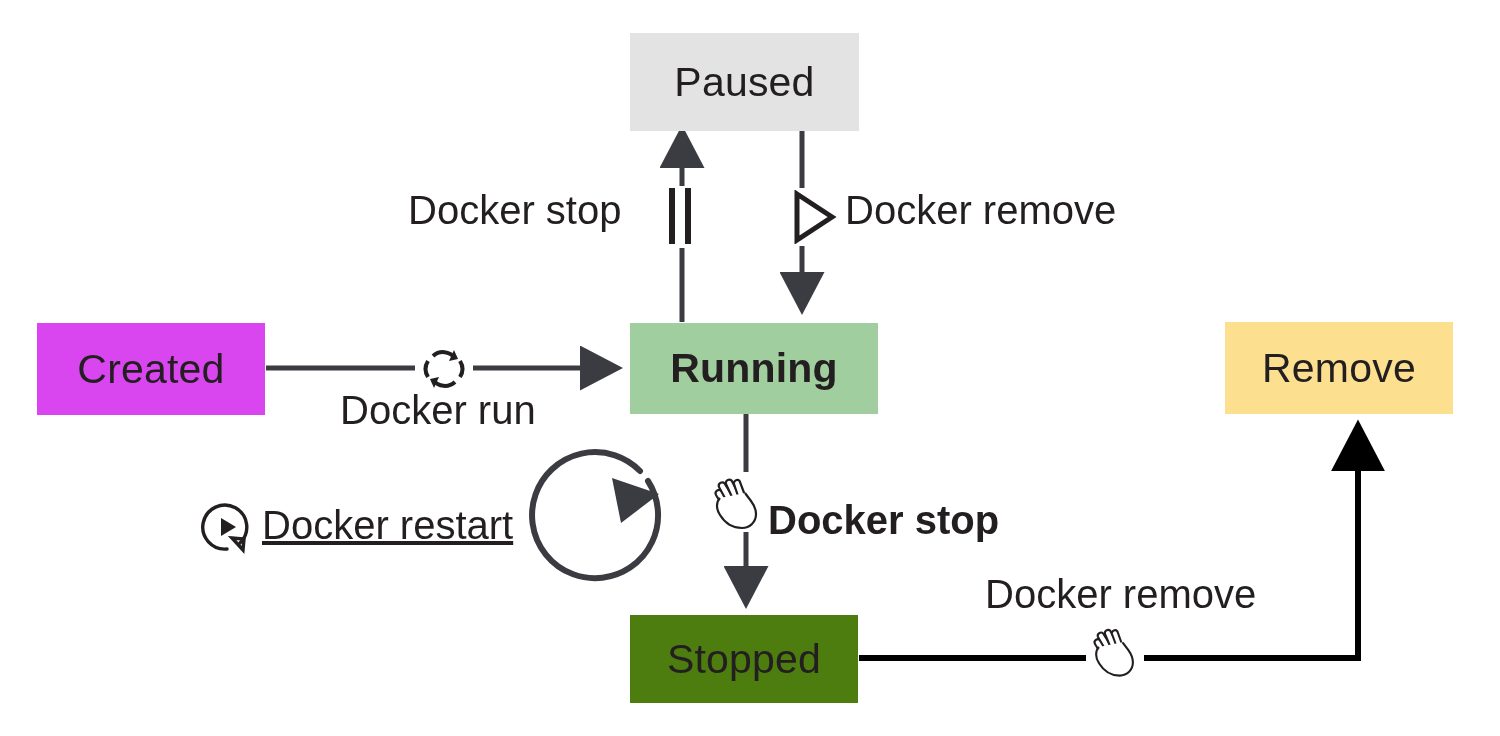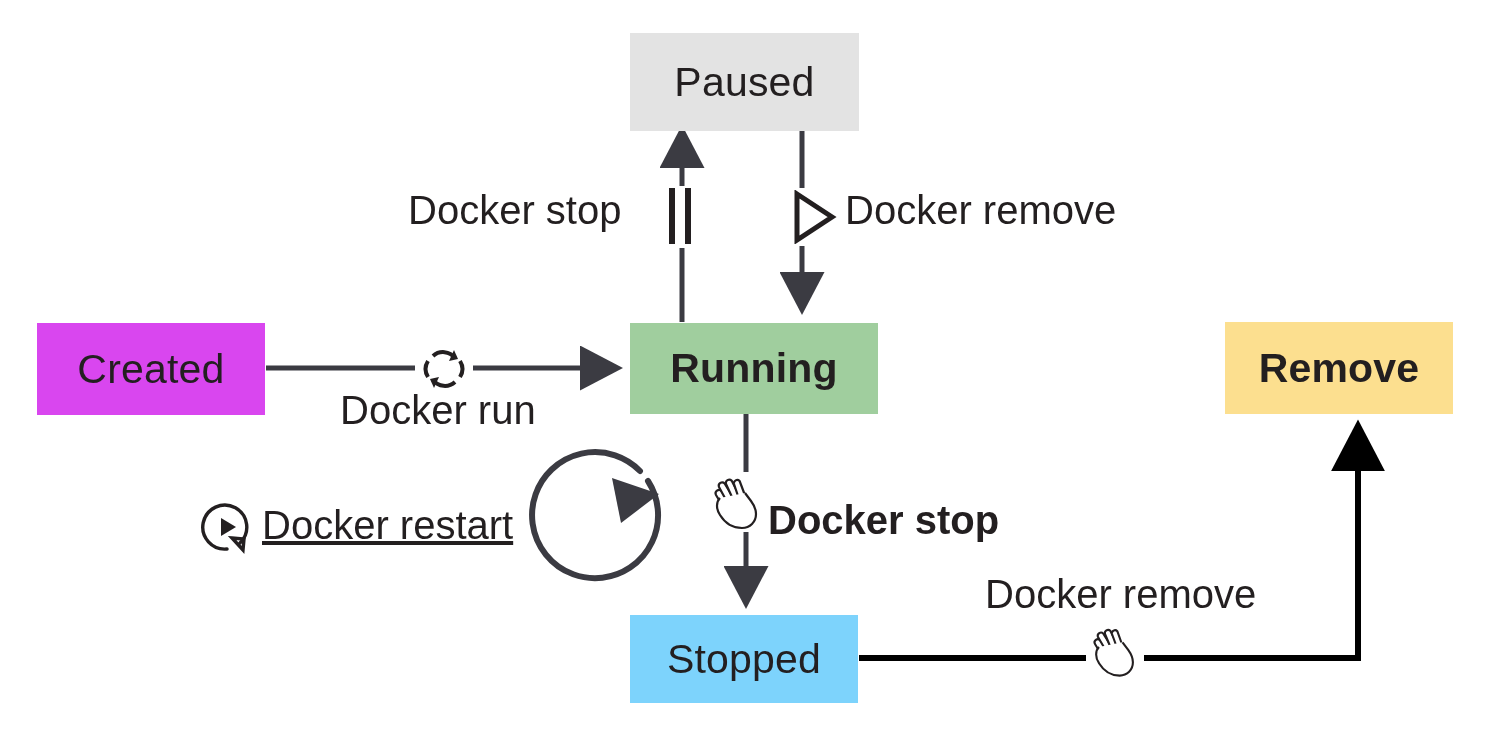--- a/index.html
+++ b/index.html
@@ -34,22 +34,22 @@
     color: #231f20;
     font-size: 41px;
     font-weight: 400;
     letter-spacing: 0.2px;
     line-height: 1;
     white-space: nowrap;
   }
   #node-created  { left: 37px;   top: 323px; width: 228px; height: 92px;  background: #d946ef; }
   #node-paused   { left: 630px;  top: 33px;  width: 229px; height: 98px;  background: #e3e3e3; }
   #node-running  { left: 630px;  top: 323px; width: 248px; height: 91px;  background: #a0ce9e; font-weight: bold; }
-  #node-stopped  { left: 630px;  top: 615px; width: 228px; height: 88px;  background: #7dd3fc; }
-  #node-remove   { left: 1225px; top: 322px; width: 228px; height: 92px;  background: #fcdf8f; font-weight: bold; }
+  #node-stopped  { left: 630px;  top: 615px; width: 228px; height: 88px;  background: #4d7c0f; }
+  #node-remove   { left: 1225px; top: 322px; width: 228px; height: 92px;  background: #fcdf8f; }
 
   .edge-label {
     position: absolute;
     color: #231f20;
     font-size: 40px;
     line-height: 1;
     white-space: nowrap;
   }
   #label-pause    { left: 408px;  top: 190px; }
   #label-unpause  { left: 845px;  top: 190px; }

